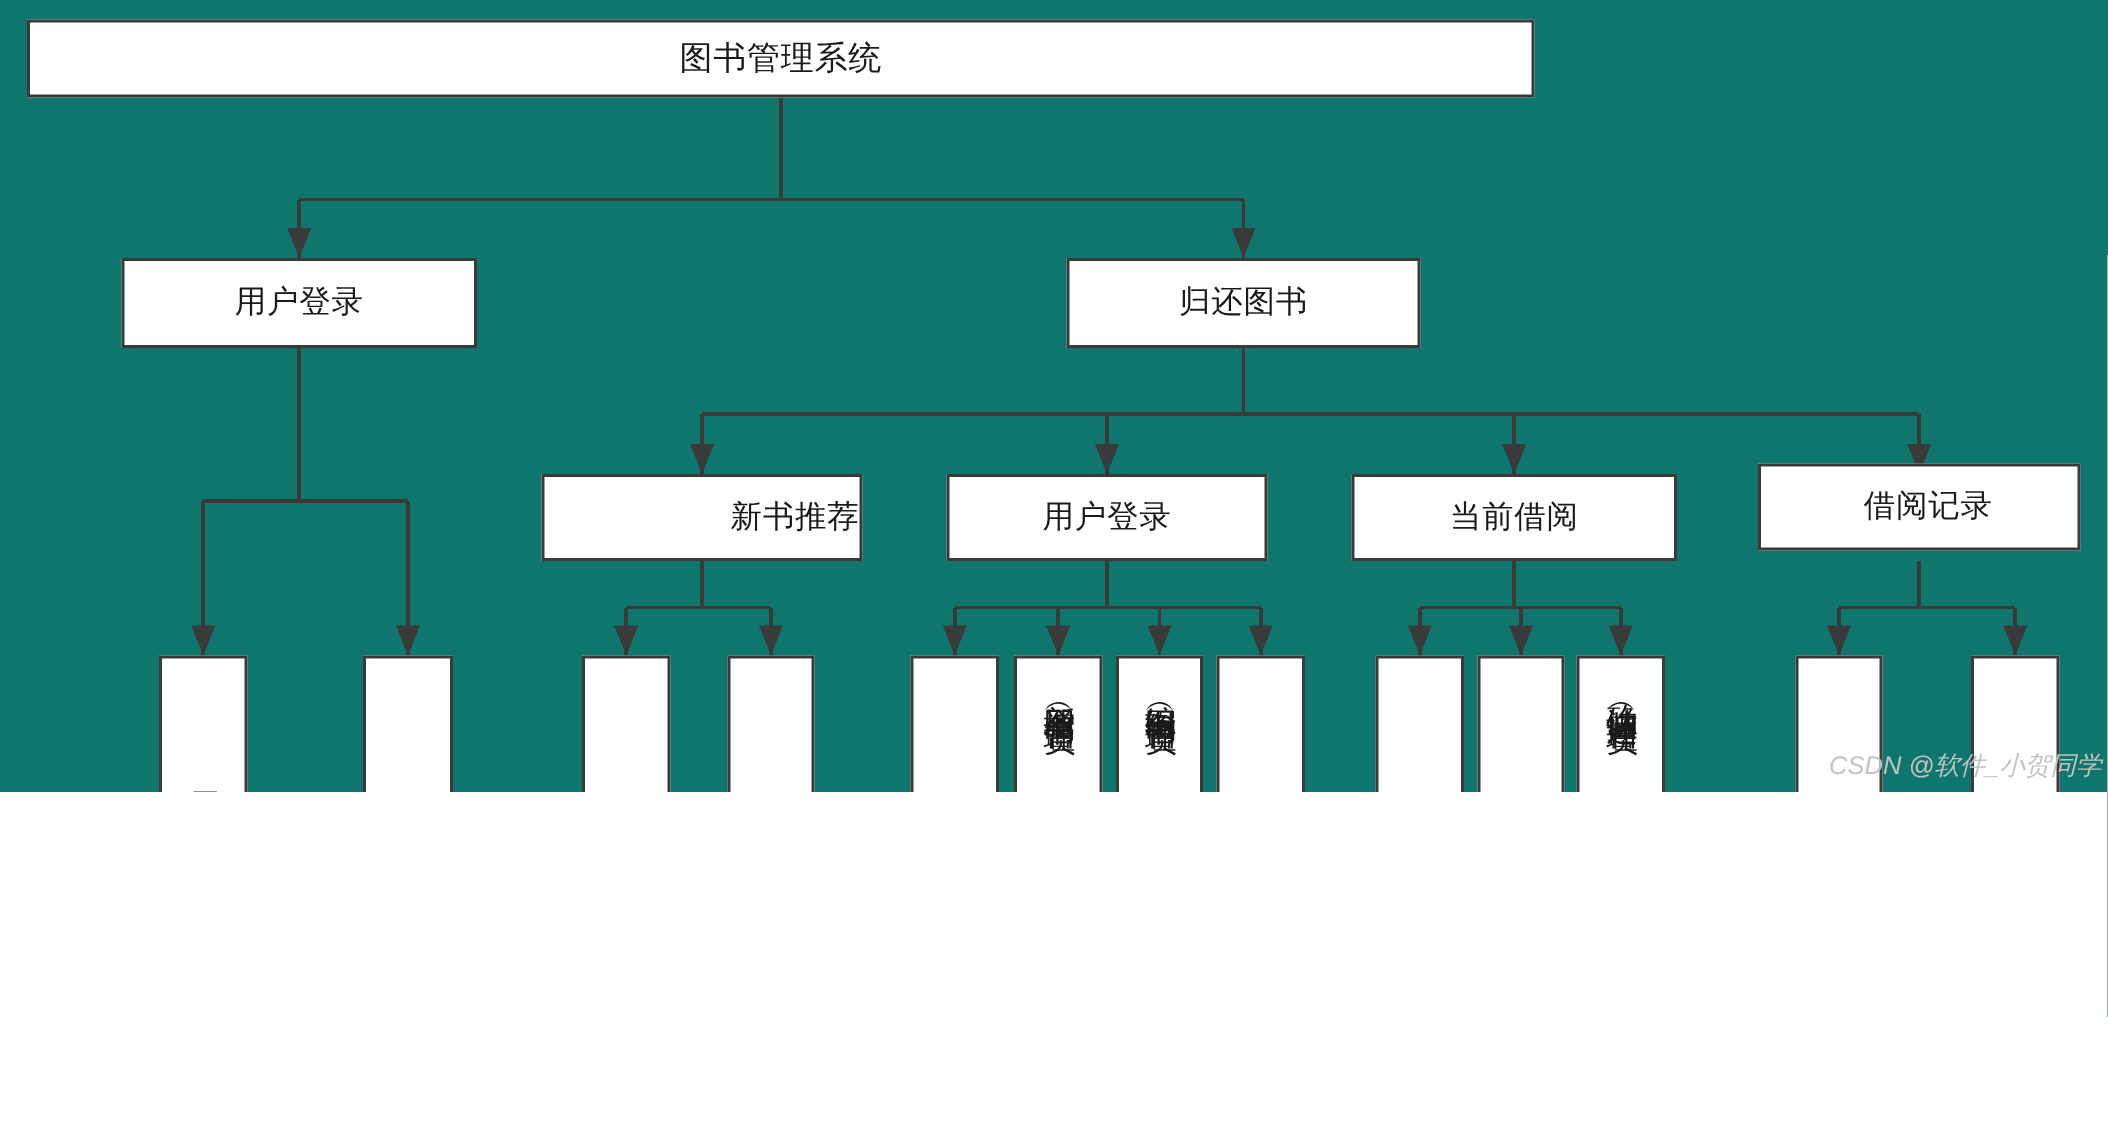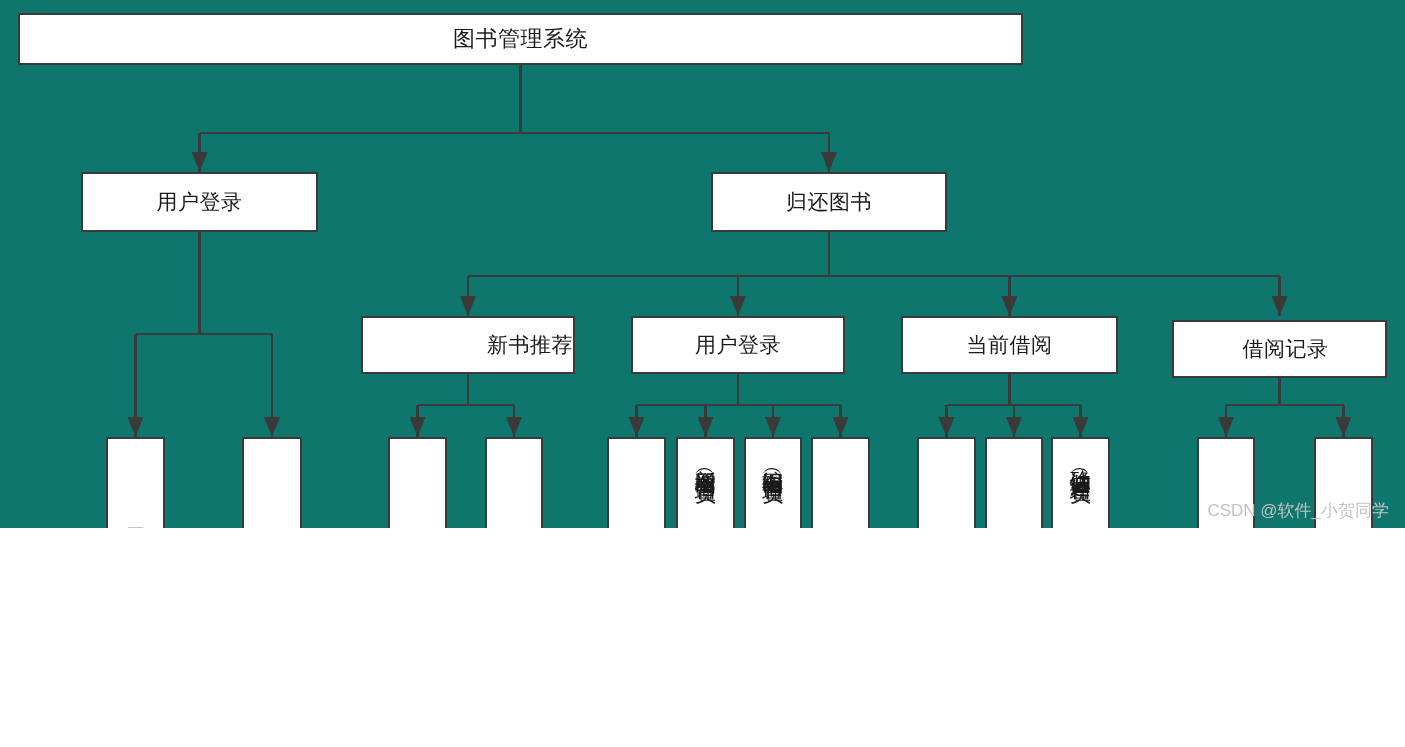--- a/index.html
+++ b/index.html
@@ -65,26 +65,27 @@
     margin-top: 64px;
   }
   .node.vertical.midsmall .label {
     margin-top: 74px;
   }
   .node.vertical.tall .label {
     margin-top: 6px;
   }
   .watermark {
     position: absolute;
-    right: 16px;
+    right: 4px;
     bottom: 6px;
     font-size: 17px;
     color: #c2c2c2;
     white-space: nowrap;
     z-index: 5;
+    font-style: italic;
   }
 </style>
 </head>
 <body>
 
 <div id="diagram">
   <svg id="edges" viewBox="0 0 1405 747">
       <line x1="520.5" y1="65" x2="520.5" y2="133" stroke="#3a3a3a" stroke-width="2.5" shape-rendering="crispEdges"></line>
       <line x1="199.5" y1="133" x2="829" y2="133" stroke="#3a3a3a" stroke-width="2.5" shape-rendering="crispEdges"></line>
       <line x1="199.5" y1="133" x2="199.5" y2="172" stroke="#3a3a3a" stroke-width="2.5" shape-rendering="crispEdges"></line>
@@ -150,21 +151,21 @@
       </div>
       <div class="node horizontal" style="left: 361px; top: 316px; width: 214px; height: 58px; justify-content: flex-end;">
         <span class="label">新书推荐</span>
       </div>
       <div class="node horizontal" style="left: 631px; top: 316px; width: 214px; height: 58px;">
         <span class="label">用户登录</span>
       </div>
       <div class="node horizontal" style="left: 901px; top: 316px; width: 217px; height: 58px; justify-content: center;">
         <span class="label">当前借阅</span>
       </div>
-      <div class="node horizontal" style="left: 1172px; top: 320px; width: 215px; height: 58px; padding-left: 12px;">
+      <div class="node horizontal" style="left: 1172px; top: 309px; width: 215px; height: 58px; padding-left: 12px;">
         <span class="label">借阅记录</span>
       </div>
       <div class="node vertical mid" style="left: 106px; top: 437px; width: 59px; height: 296px;">
         <span class="label">用户登录</span>
       </div>
       <div class="node vertical mid" style="left: 242px; top: 437px; width: 60px; height: 296px;">
         <span class="label">注销登录</span>
       </div>
       <div class="node vertical mid" style="left: 388px; top: 437px; width: 59px; height: 296px;">
         <span class="label">查询图书</span>

